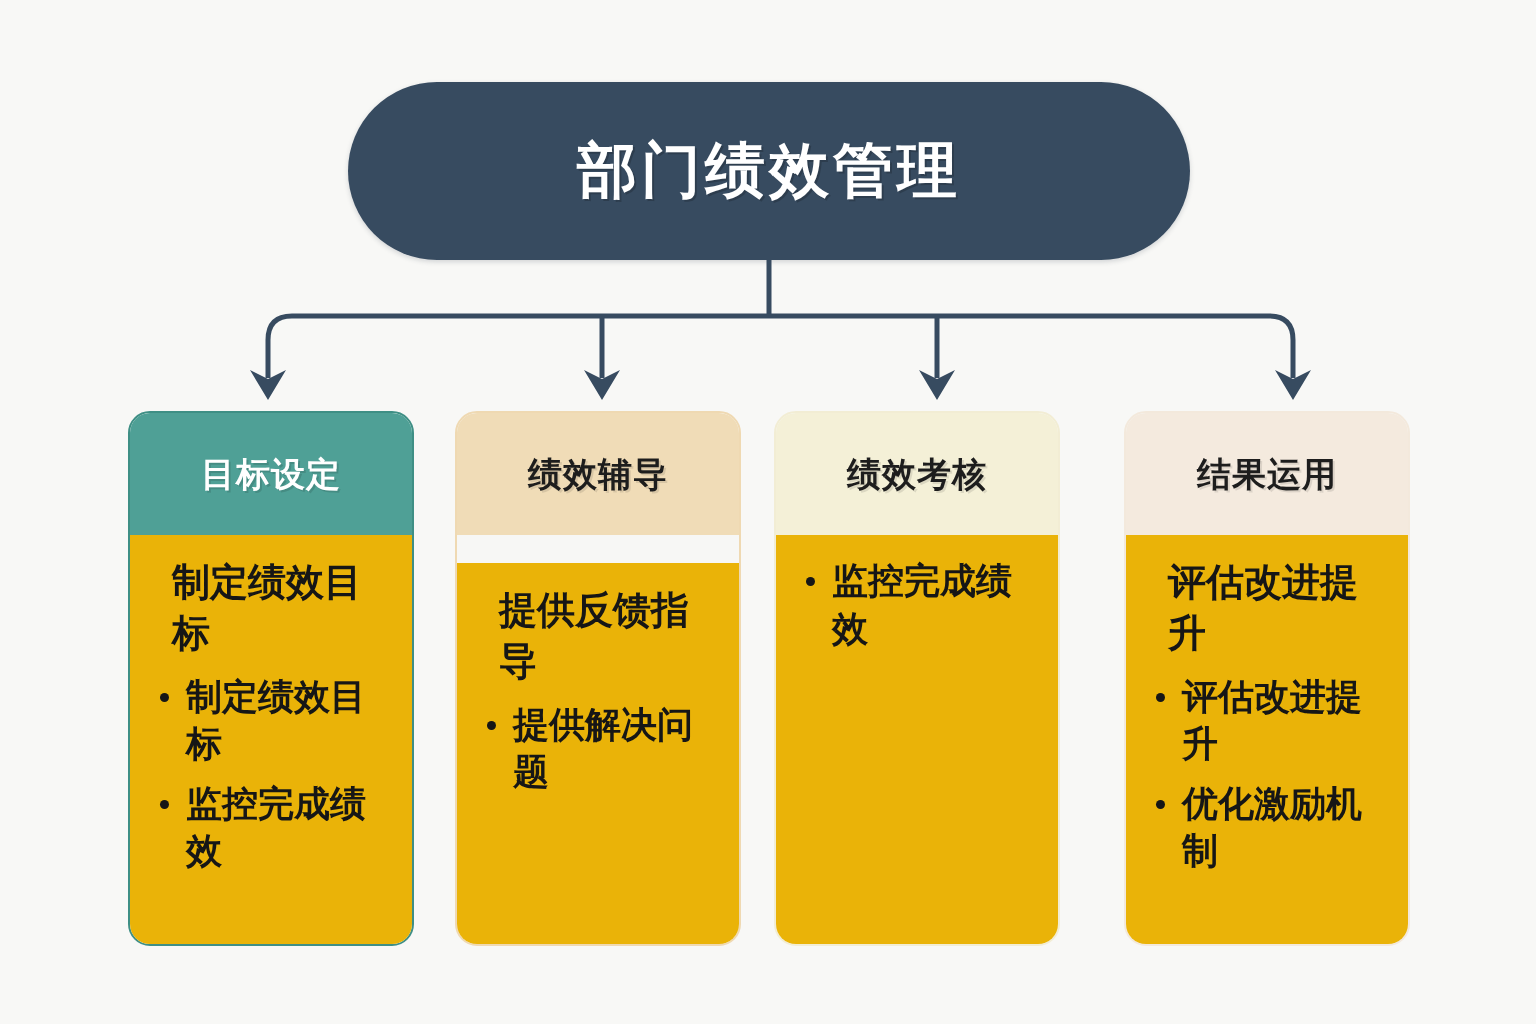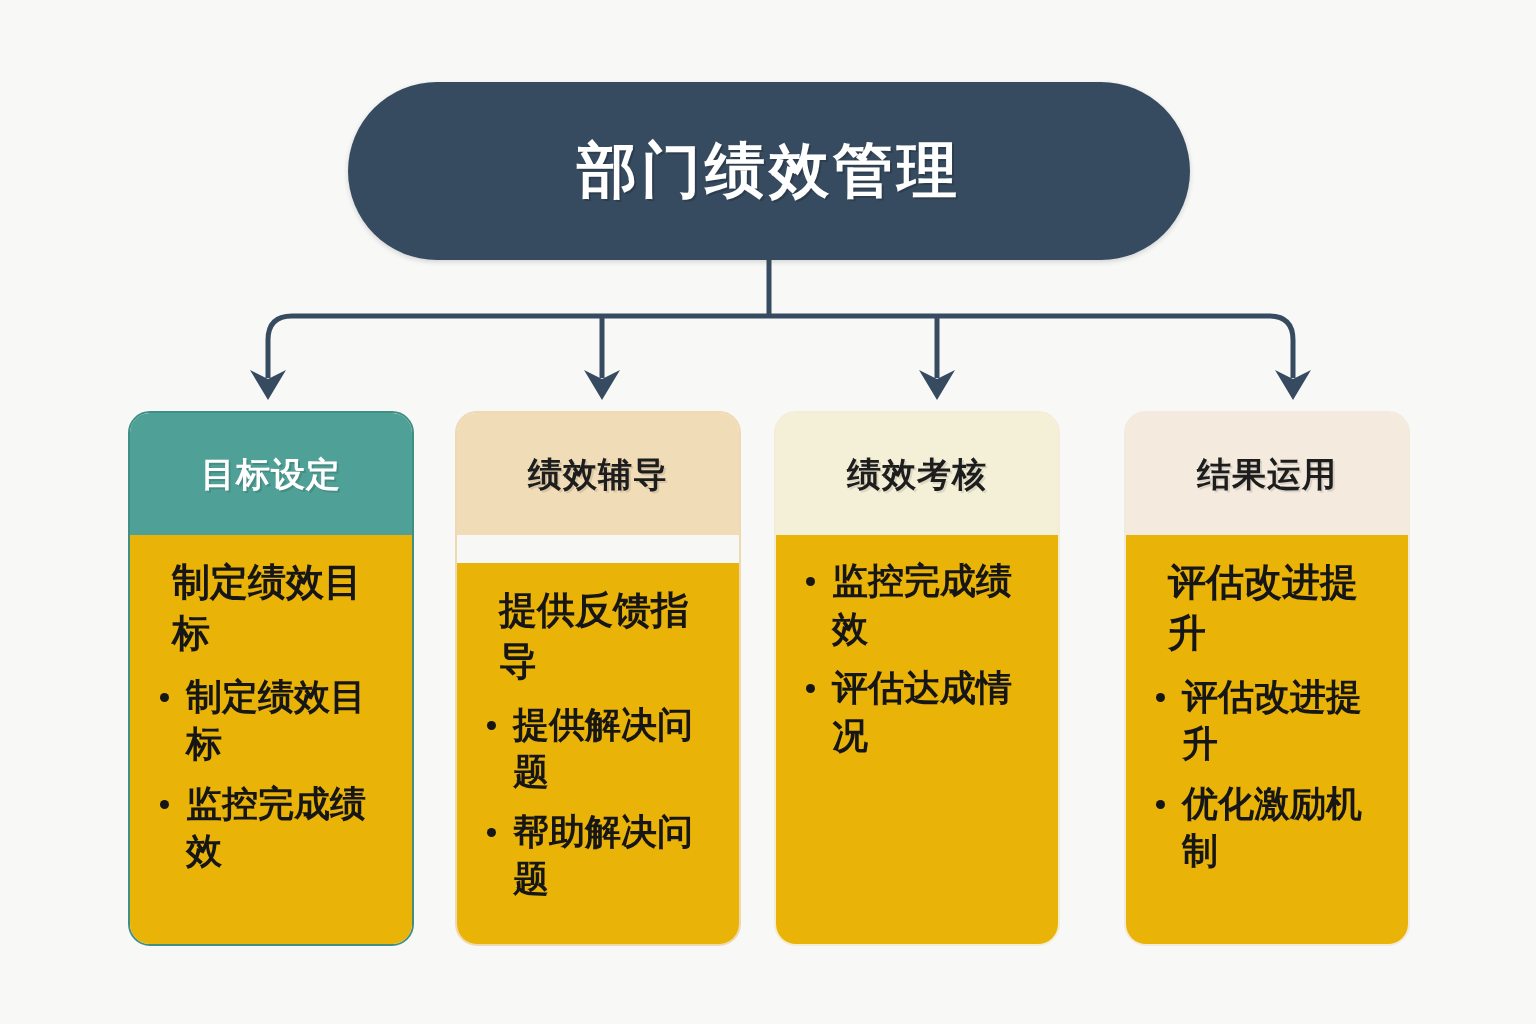--- a/index.html
+++ b/index.html
@@ -199,33 +199,31 @@
     </div>
 
     <div class="card card-2">
       <div class="card-header">
         <span class="card-header-title">绩效辅导</span>
       </div>
       <div class="card-body">
         <p class="card-summary">提供反馈指导</p>
         <ul class="bullet-list">
           <li class="bullet-item">提供解决问题</li>
-          <li class="bullet-item">帮助解决问题</li>
         </ul>
       </div>
     </div>
 
     <div class="card card-3">
       <div class="card-header">
         <span class="card-header-title">绩效考核</span>
       </div>
       <div class="card-body">
         <ul class="bullet-list">
           <li class="bullet-item">监控完成绩效</li>
-          <li class="bullet-item">评估达成情况</li>
         </ul>
       </div>
     </div>
 
     <div class="card card-4">
       <div class="card-header">
         <span class="card-header-title">结果运用</span>
       </div>
       <div class="card-body">
         <p class="card-summary">评估改进提升</p>

